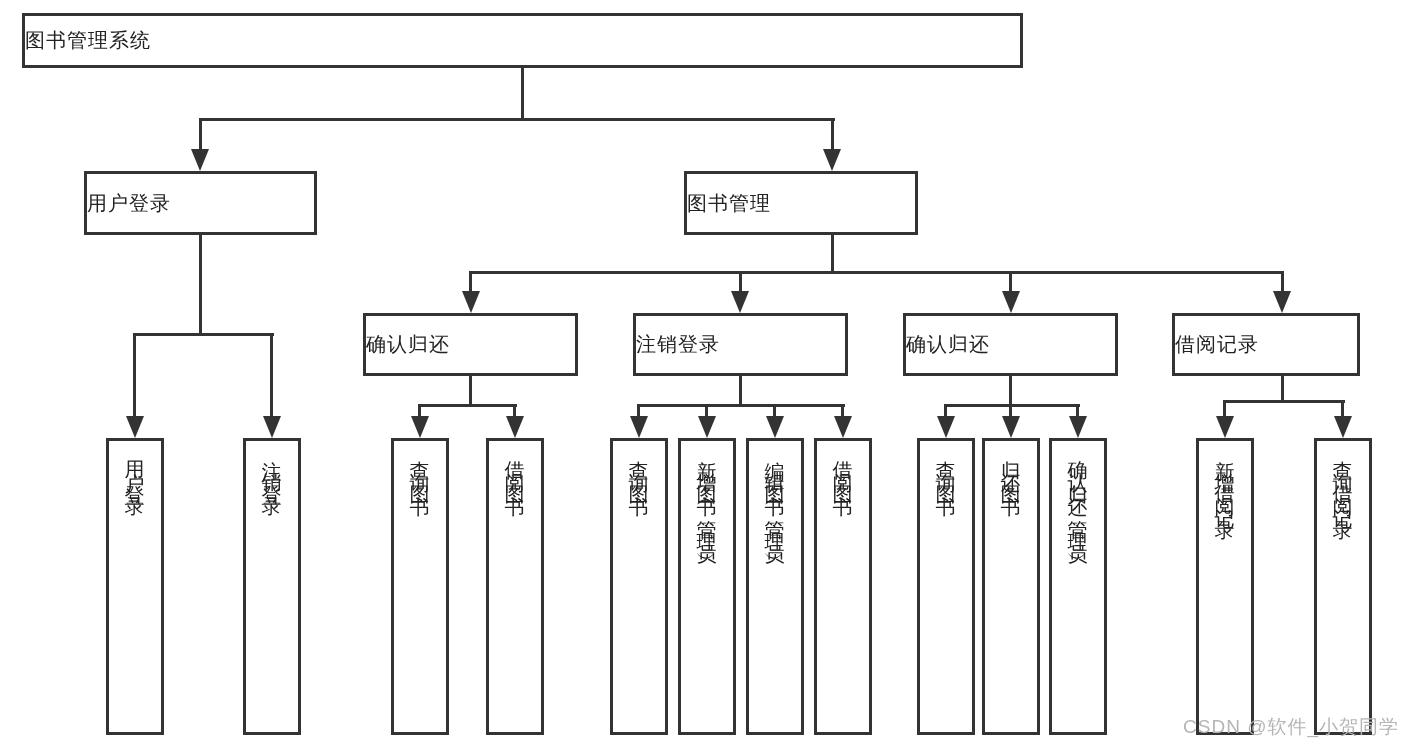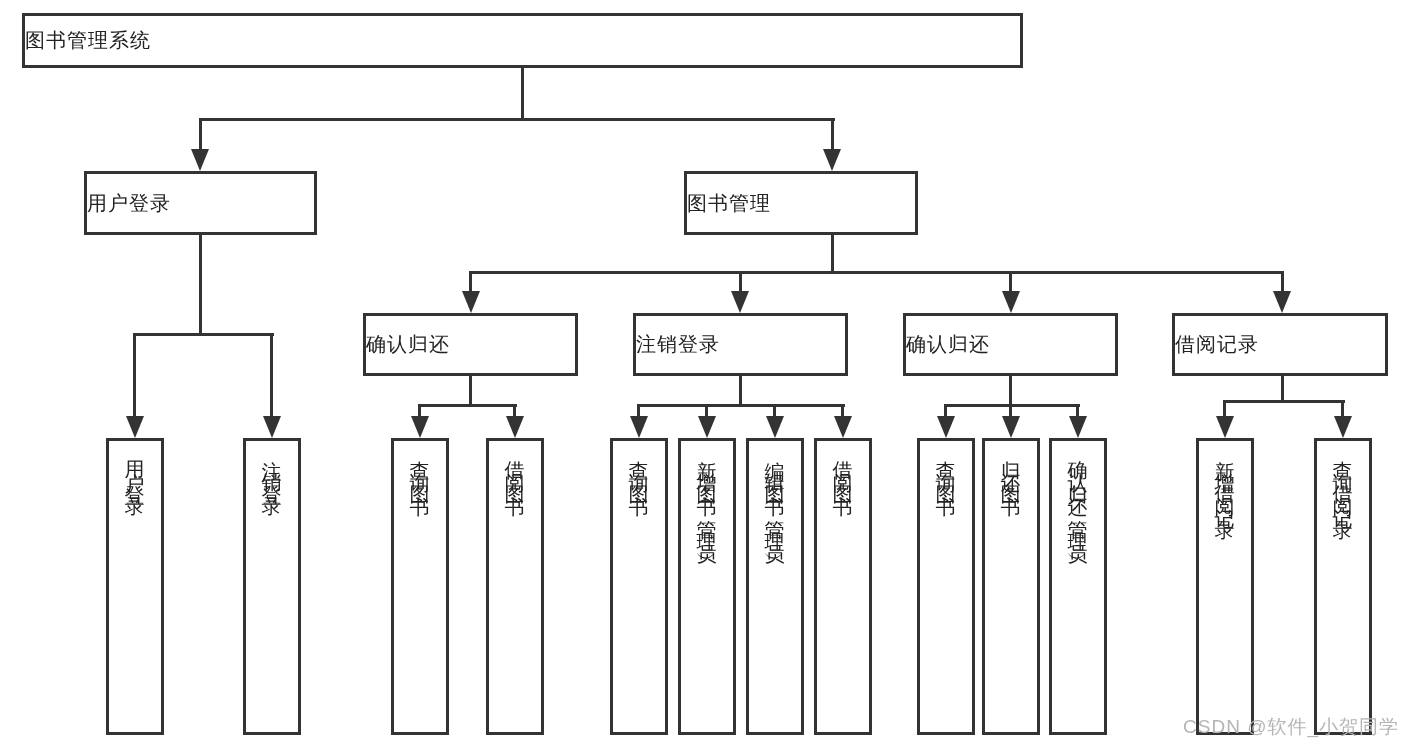--- a/index.html
+++ b/index.html
@@ -75,21 +75,21 @@
   </div>
 
   <div class="box" style="left:633px;top:313px;width:215px;height:63px">
     <span>注销登录</span>
   </div>
 
   <div class="box" style="left:903px;top:313px;width:215px;height:63px">
     <span>确认归还</span>
   </div>
 
-  <div class="box" style="left:1172px;top:313px;width:216px;height:63px">
+  <div class="box" style="left:1172px;top:313px;width:188px;height:63px">
     <span>借阅记录</span>
   </div>
 
   <div class="box vbox" style="left:106px;top:438px;width:58px;height:297px">
     <span>用户登录</span>
   </div>
 
   <div class="box vbox" style="left:243px;top:438px;width:58px;height:297px">
     <span>注销登录</span>
   </div>

